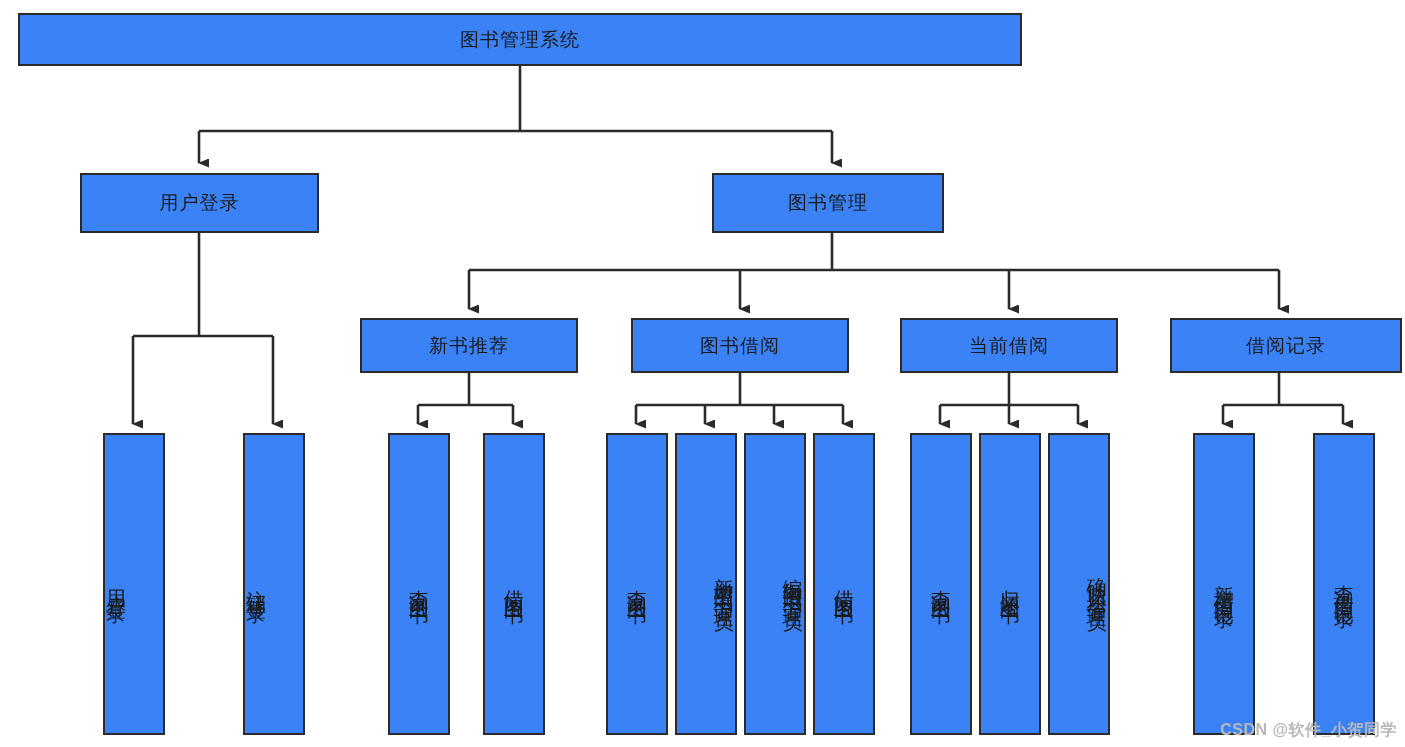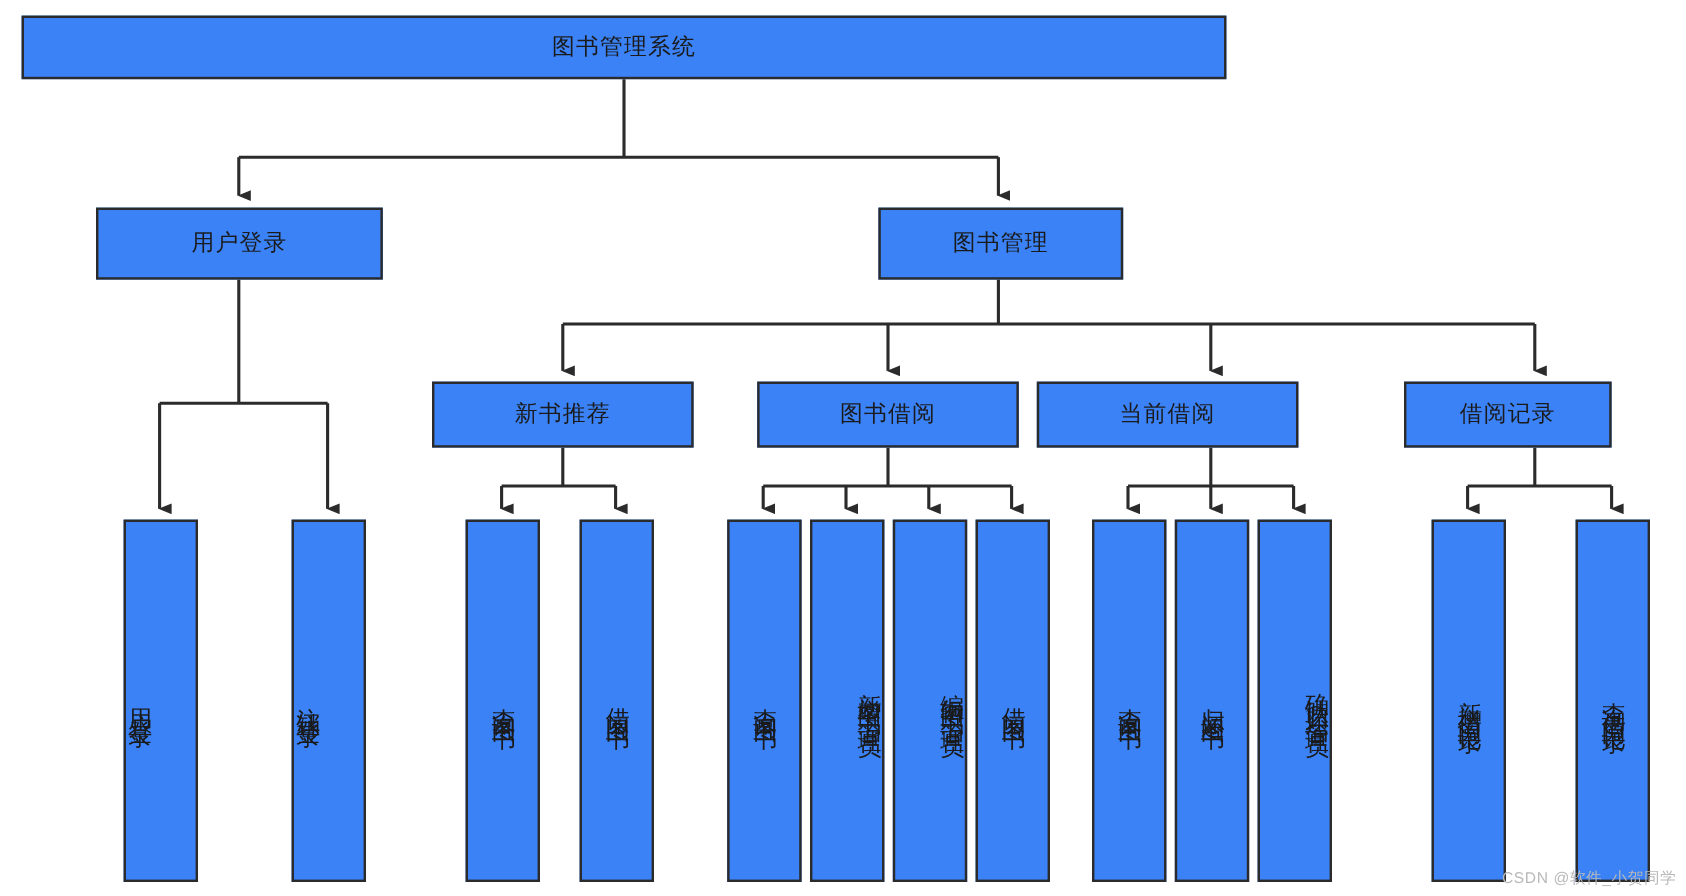--- a/index.html
+++ b/index.html
@@ -29,25 +29,26 @@
     font-size:20px;
     letter-spacing:5px;
     padding:6px 0;
   }
   .node.v.mid{ align-items:center; }
   .node.v.bot{ align-items:flex-end; }
   .node.v.top{ align-items:flex-start; }
   .wm{
     position:absolute;
     right:8px;bottom:6px;
-    font-size:13px;
+    font-size:16px;
     color:#b9b9b9;
     letter-spacing:.5px;
     white-space:nowrap;
     pointer-events:none;
+    font-weight:bold;
   }
 </style>
 </head>
 <body>
 
 <div id="canvas">
 
   <svg id="wires" viewBox="0 0 1405 747" xmlns="http://www.w3.org/2000/svg">
     <defs>
       <marker id="arw" markerWidth="9" markerHeight="11" refX="4.5" refY="10" orient="auto" markerUnits="userSpaceOnUse">
@@ -94,26 +95,26 @@
       <path d="M1279,373 L1279,405"></path>
       <path d="M1223,405 L1343,405"></path>
       <path d="M1223,405 L1223,424" marker-end="url(#arw)"></path>
       <path d="M1343,405 L1343,424" marker-end="url(#arw)"></path>
     </g>
   </svg>
 
   <div class="node root" style="left:18px;top:13px;width:1004px;height:53px;">图书管理系统</div>
 
   <div class="node h" style="left:80px;top:173px;width:239px;height:60px;">用户登录</div>
-  <div class="node h" style="left:712px;top:173px;width:204px;height:60px;margin-left:20px;">图书管理</div>
+  <div class="node h" style="left:712px;top:173px;width:232px;height:60px;">图书管理</div>
 
   <div class="node h" style="left:631px;top:318px;width:218px;height:55px;">图书借阅</div>
   <div class="node h" style="left:360px;top:318px;width:218px;height:55px;">新书推荐</div>
-  <div class="node h" style="left:864px;top:318px;width:218px;height:55px;">当前借阅</div>
-  <div class="node h" style="left:1170px;top:318px;width:173px;height:55px;">借阅记录</div>
+  <div class="node h" style="left:900px;top:318px;width:218px;height:55px;">当前借阅</div>
+  <div class="node h" style="left:1170px;top:318px;width:232px;height:55px;">借阅记录</div>
 
   <div class="node v bot" style="left:103px;top:433px;width:62px;height:302px;">用户登录</div>
   <div class="node v bot" style="left:243px;top:433px;width:62px;height:302px;">注销登录</div>
 
   <div class="node v mid" style="left:388px;top:433px;width:62px;height:302px;">查询图书</div>
   <div class="node v mid" style="left:483px;top:433px;width:62px;height:302px;">借阅图书</div>
 
   <div class="node v mid" style="left:606px;top:433px;width:62px;height:302px;">查询图书</div>
   <div class="node v top" style="left:675px;top:433px;width:62px;height:302px;">新增图书（管理员）</div>
   <div class="node v top" style="left:744px;top:433px;width:62px;height:302px;">编辑图书（管理员）</div>

